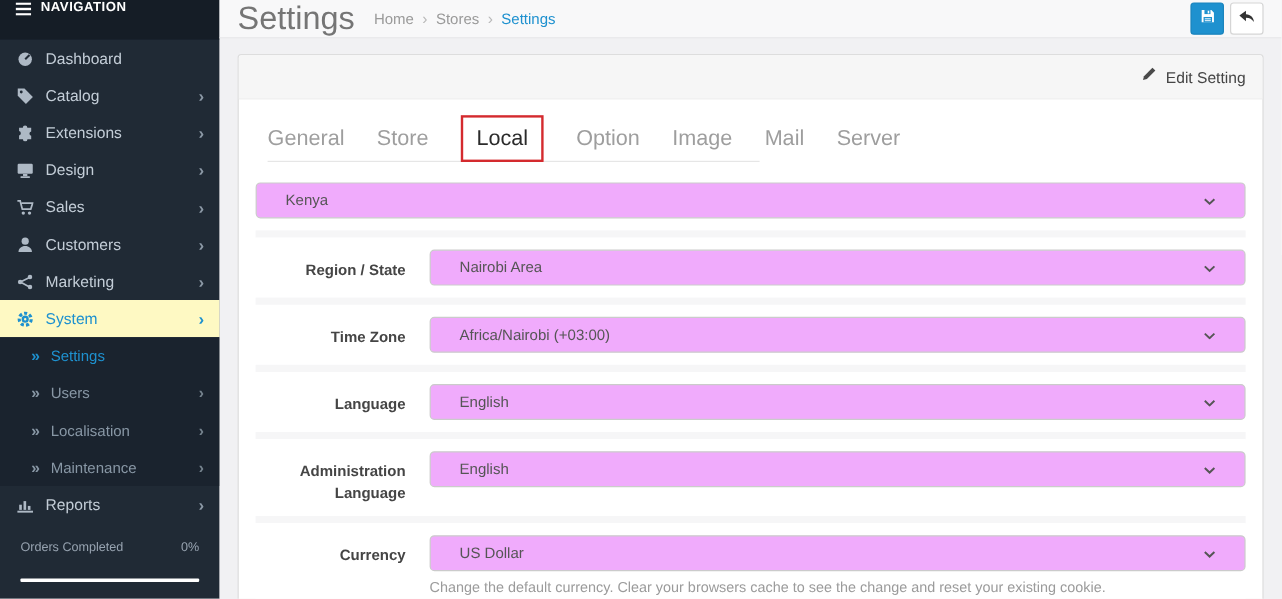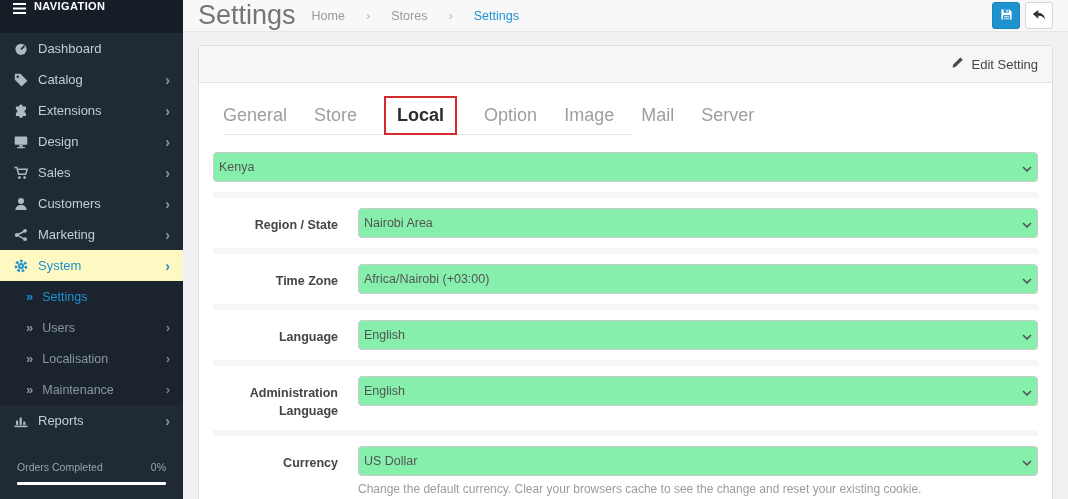--- a/index.html
+++ b/index.html
@@ -17,52 +17,52 @@
   .nav-item.active { background:#fef9c3; }
   .nav-item.active .nav-label, .nav-item.active .nav-icon, .nav-item.active .nav-caret { color:#1e91cf; }
   .submenu { background:#1a232e; }
   .sub-item { display:flex; align-items:center; padding:7px 13px 7px 26px; height:31px; font-size:12.5px; cursor:pointer; color:#8897a5; }
   .sub-item .sub-arrow { font-weight:bold; margin-right:9px; font-size:13px; }
   .sub-item .sub-label { flex:1; }
   .sub-item .nav-caret { color:#76848f; font-size:13px; font-weight:bold; }
   .sub-item.active, .sub-item.active .sub-arrow { color:#1e91cf; }
   .sidebar-spacer { flex:1; }
   .sidebar-footer { padding:10px 17px 14px 17px; }
-  .footer-row { display:flex; justify-content:space-between; font-size:10.5px; color:#97a3b0; margin-bottom:9px; }
+  .footer-row { display:flex; justify-content:space-between; font-size:10.5px; color:#97a3b0; margin-bottom:20px; }
   .progress-track { height:3px; background:#ffffff; border-radius:1px; }
 
   
   .main { flex:1; display:flex; flex-direction:column; background:#f1f1f3; }
   .page-header { height:55px; background:#f8f8f9; border-bottom:1px solid #e7e7e9; display:flex; align-items:center; padding:0 15px; }
   .page-title { font-size:27px; font-weight:300; color:#757575; margin-right:16px; }
-  .breadcrumb { display:flex; align-items:center; gap:21px; font-size:12.5px; }
+  .breadcrumb { display:flex; align-items:center; gap:7px; font-size:12.5px; }
   .crumb { color:#9a9a9a; cursor:pointer; }
   .crumb-sep { color:#b9b9b9; font-size:13px; }
   .crumb.active { color:#1e91cf; }
   .header-spacer { flex:1; }
   .btn { width:28px; height:27px; border-radius:3px; display:flex; align-items:center; justify-content:center; cursor:pointer; }
   .btn-save { background:#1e91cf; border:1px solid #1a84bd; margin-right:5px; }
   .btn-back { background:#ffffff; border:1px solid #d5d5d5; }
 
   .content { padding:13px 15px; flex:1; }
   .panel { background:#fff; border:1px solid #dddddd; border-radius:3px; }
   .panel-heading { background:#f6f6f6; border-bottom:1px solid #e4e4e4; padding:9px 14px; display:flex; align-items:center; gap:8px; border-radius:3px 3px 0 0;justify-content:flex-end; }
   .panel-title { font-size:13px; color:#454545; }
   .panel-body { padding:14px 14px 0 14px; }
 
   .tabs { display:flex; align-items:center; border-bottom:1px solid #e6e6e6; width:410px; margin-left:10px; height:38px; }
   .tab { font-size:18px; color:#9e9e9e; margin-right:27px; cursor:pointer; padding:4px 0; }
-  .tab.annotated { color:#2b2b2b; font-weight:bold; border:2px solid #d42a2e; padding:7px 11px; background:#fff; margin-bottom:-4px; position:relative; top:-2px; }
+  .tab.annotated { color:#2b2b2b; font-weight:normal; border:2px solid #d42a2e; padding:7px 11px; background:#fff; margin-bottom:-4px; position:relative; top:-2px; }
 
   .form { margin-top:7px; }
   .form-row { display:flex; background:#fff; padding:10px 0; border-bottom:6px solid #f6f6f7; }
   .form-row:last-child { border-bottom:none; }
   .label-col { width:145px; min-width:145px; padding-right:20px; text-align:right; font-size:12.5px; font-weight:bold; color:#454545; padding-top:8px; line-height:1.45; }
   .input-col { flex:1; }
-  .select { height:30px; border:1px solid #cbcbcb; border-radius:4px; background:#86efac; display:flex; align-items:center; justify-content:space-between; padding:0 5px; cursor:pointer; }
+  .select { height:30px; border:1px solid #cbcbcb; border-radius:4px; background:#f0abfc; display:flex; align-items:center; justify-content:space-between; padding:0 24px; cursor:pointer; }
   .select-value { font-size:12.5px; color:#555555; }
   .help-text { font-size:12px; color:#9b9b9b; margin-top:6px; }
 </style>
 </head>
 <body>
 
 <div class="sidebar">
   <div class="nav-header">
     <span>
       <svg width="13" height="11" viewBox="0 0 13 11">

